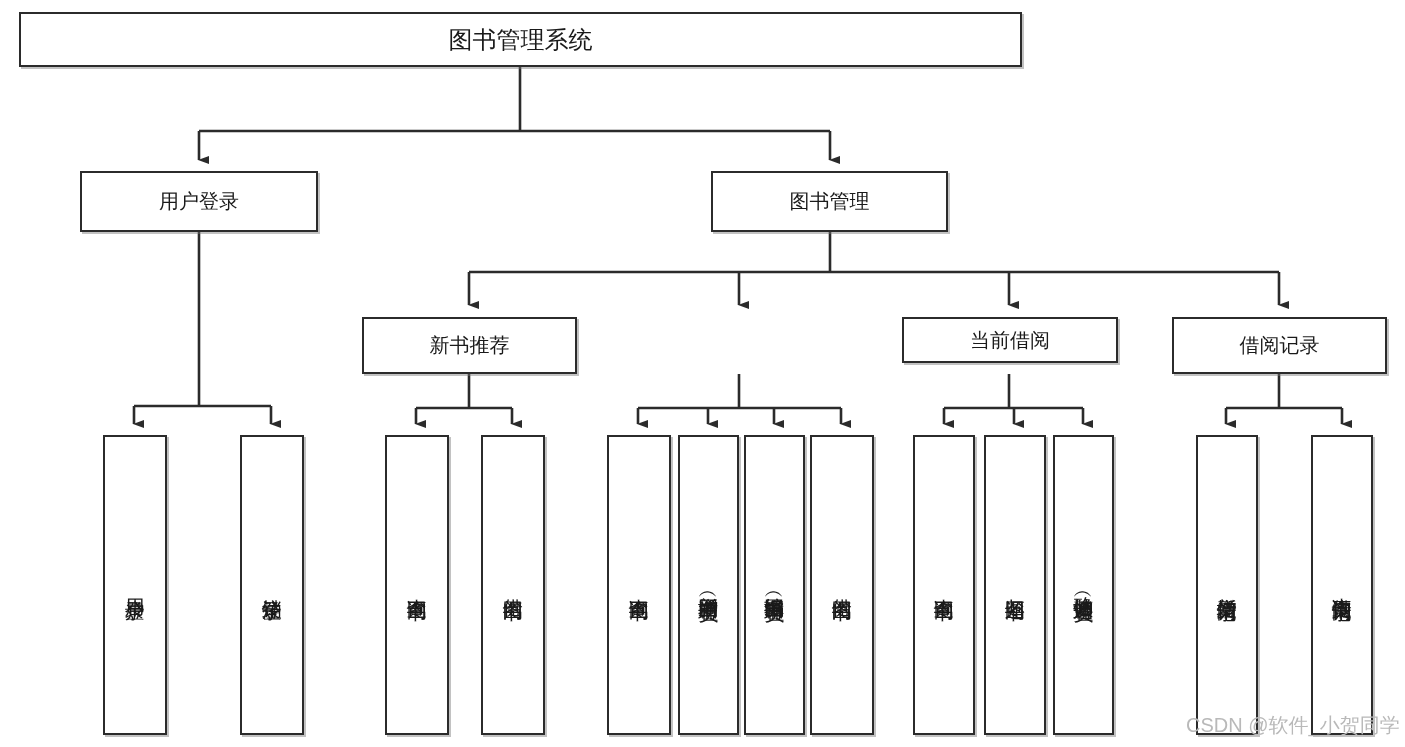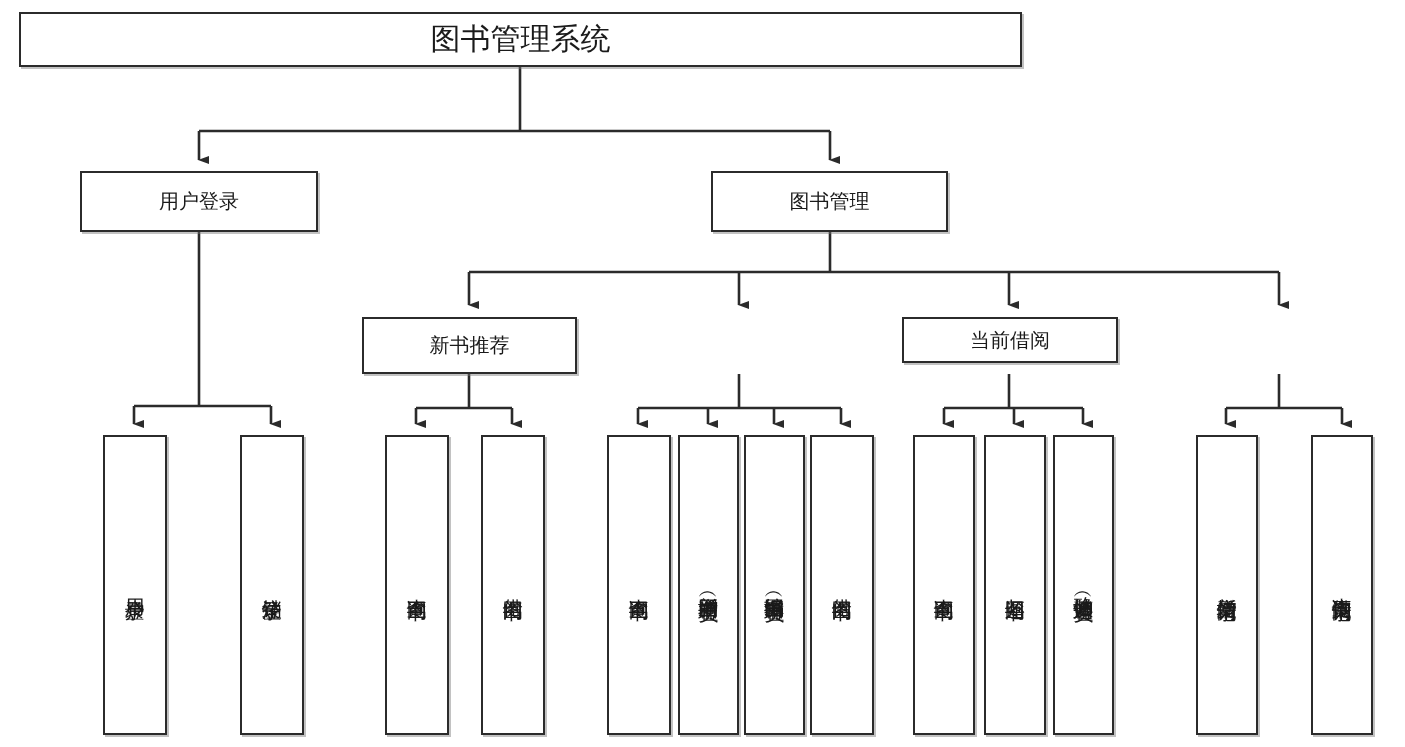--- a/index.html
+++ b/index.html
@@ -28,21 +28,21 @@
     box-sizing: border-box;
     border: 2px solid #2b2b2b;
     background: #ffffff;
     display: flex;
     align-items: center;
     justify-content: center;
     color: #1a1a1a;
     box-shadow: 2px 2px 0 rgba(120,120,120,0.45);
   }
   .node.root {
-    font-size: 30px;
+    font-size: 24px;
   }
   .node.level2 {
     font-size: 20px;
   }
   .node.level3 {
     font-size: 20px;
   }
   .node.leaf {
     font-size: 20px;
     line-height: 1.12;
@@ -130,20 +130,23 @@
   <div class="node level3" style="left:362px;top:317px;width:215px;height:57px;">
     <span>新书推荐</span>
   </div>
 
   <div class="node level2" style="left:711px;top:171px;width:237px;height:61px;">
     <span>图书管理</span>
   </div>
   <div class="node level3" style="left:902px;top:317px;width:216px;height:46px;">
     <span>当前借阅</span>
   </div>
+  <div class="node level3" style="left:1172px;top:317px;width:215px;height:57px;">
+    <span>借阅记录</span>
+  </div>
 
   <div class="node leaf" style="left:103px;top:435px;width:64px;height:300px;">
     <span class="vtext">用户登录</span>
   </div>
   <div class="node leaf" style="left:240px;top:435px;width:64px;height:300px;">
     <span class="vtext">注销登录</span>
   </div>
   <div class="node leaf" style="left:385px;top:435px;width:64px;height:300px;">
     <span class="vtext">查询图书</span>
   </div>
@@ -171,14 +174,15 @@
   <div class="node leaf" style="left:1053px;top:435px;width:61px;height:300px;">
     <span class="vtext">确认归还（管理员）</span>
   </div>
   <div class="node leaf" style="left:1196px;top:435px;width:62px;height:300px;">
     <span class="vtext">新增借阅记录</span>
   </div>
   <div class="node leaf" style="left:1311px;top:435px;width:62px;height:300px;">
     <span class="vtext">查询借阅记录</span>
   </div>
 
+  <div class="watermark">CSDN @软件_小贺同学</div>
 
 </div>
 
 </body></html>

